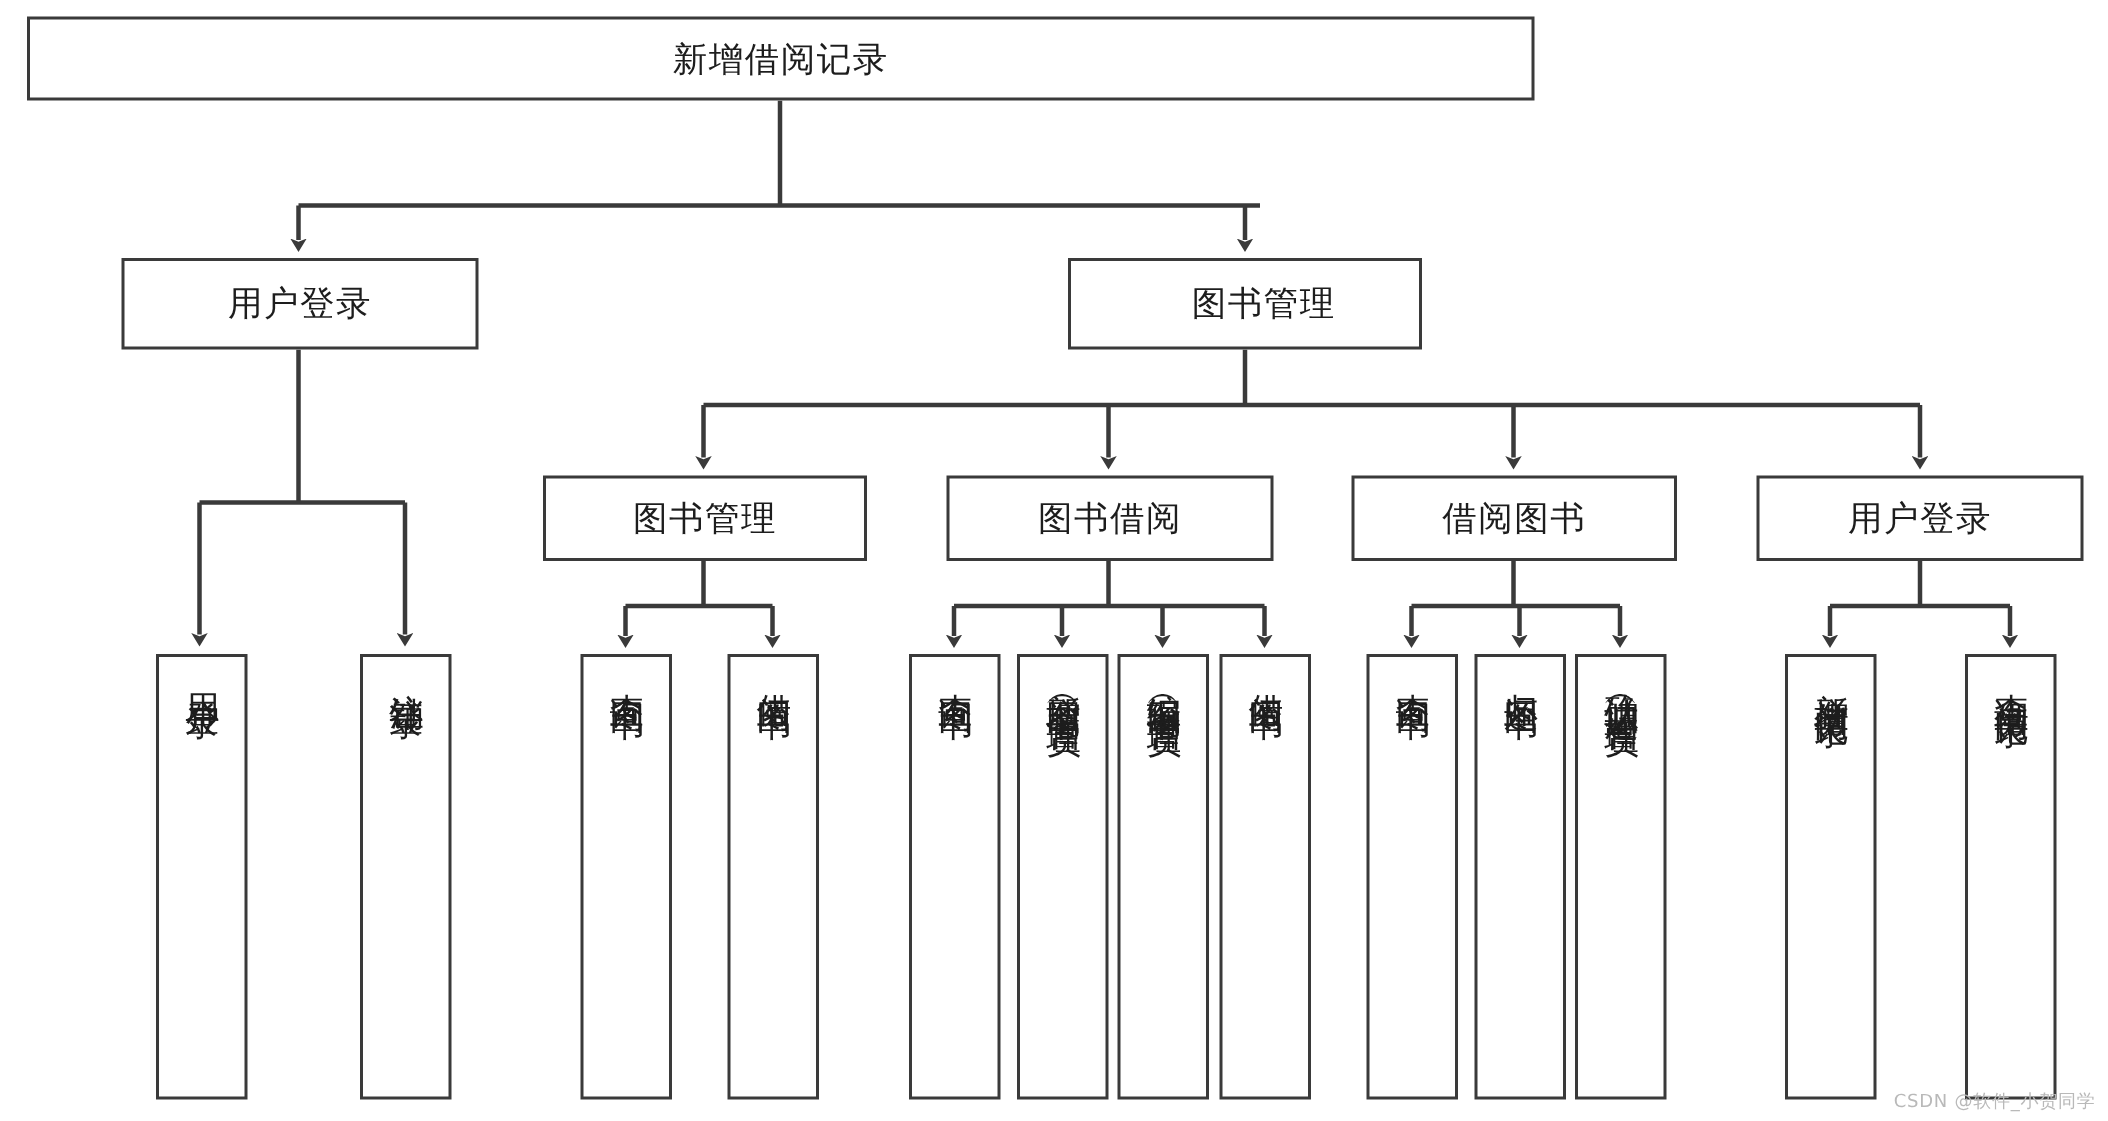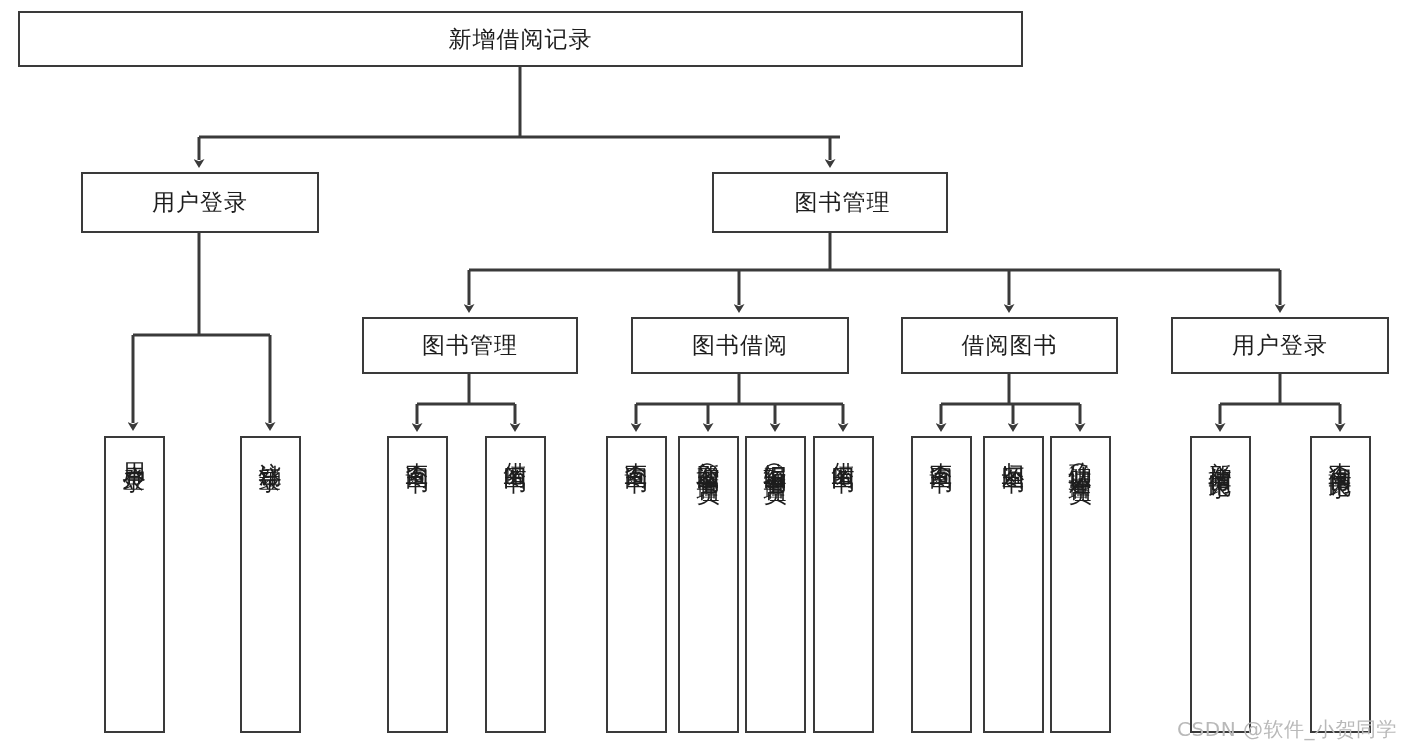--- a/index.html
+++ b/index.html
@@ -52,21 +52,21 @@
     line-height: 1.05;
     white-space: nowrap;
   }
   .h-label {
     white-space: nowrap;
   }
   #watermark {
     position: absolute;
     right: 8px;
     bottom: 4px;
-    font-size: 20px;
+    font-size: 12px;
     color: #b9b9b9;
     letter-spacing: 0.5px;
     white-space: nowrap;
   }
 </style>
 </head>
 <body>
 
 <div id="canvas">
 

